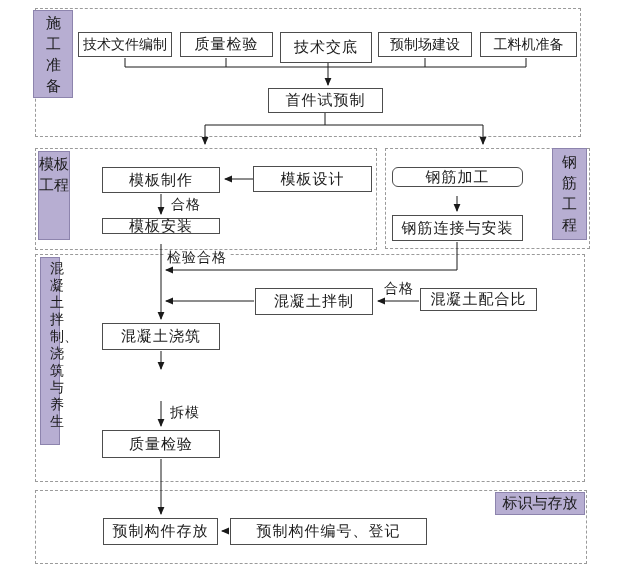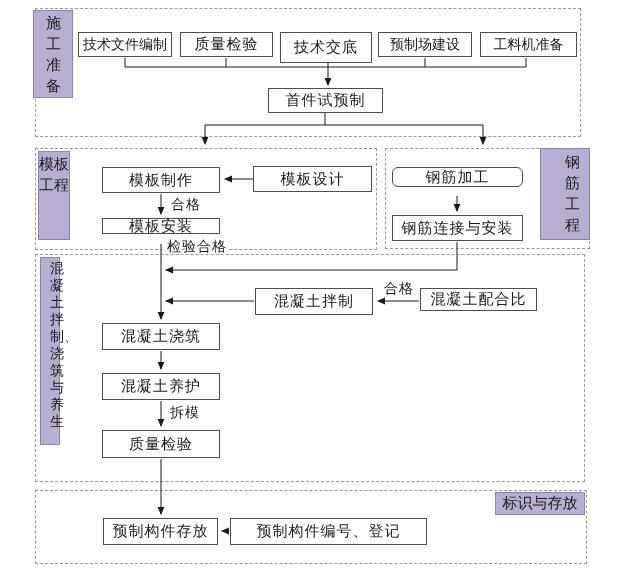--- a/index.html
+++ b/index.html
@@ -72,45 +72,44 @@
     <polyline points="419,301 378,301" marker-end="url(#arr)"></polyline>
     <polyline points="254,301 166,301" marker-end="url(#arr)"></polyline>
     <polyline points="161,351 161,369" marker-end="url(#arr)"></polyline>
     <polyline points="161,401 161,426" marker-end="url(#arr)"></polyline>
     <polyline points="161,459 161,514" marker-end="url(#arr)"></polyline>
     <polyline points="229,531 222,531" marker-end="url(#arr)"></polyline>
   </svg>
 
   <div class="vlabel" style="left:33px;top:10px;width:40px;height:88px;padding:2px 12px;">施工准备</div>
   <div class="vlabel" style="left:38px;top:151px;width:32px;height:89px;padding:2px 0;">模板工程</div>
-  <div class="vlabel" style="left:540px;top:148px;width:35px;height:92px;padding:3px 24px;">钢筋工程</div>
+  <div class="vlabel" style="left:552px;top:148px;width:35px;height:92px;padding:3px 9px;">钢筋工程</div>
   <div class="vlabel" style="left:40px;top:257px;width:20px;height:188px;padding:2px 9px;font-size:14px;line-height:17px;">混凝土拌制、浇筑与养生</div>
   <div class="hlabel" style="left:495px;top:492px;width:90px;height:23px;line-height:21px;">标识与存放</div>
 
   <div class="node" style="left:78px;top:32px;width:94px;height:25px;font-size:14px;letter-spacing:0;">技术文件编制</div>
   <div class="node" style="left:180px;top:32px;width:93px;height:25px;">质量检验</div>
   <div class="node" style="left:280px;top:32px;width:92px;height:31px;">技术交底</div>
   <div class="node" style="left:378px;top:32px;width:94px;height:25px;font-size:14px;letter-spacing:0;text-align:right;">预制场建设</div>
   <div class="node" style="left:480px;top:32px;width:97px;height:25px;font-size:14px;letter-spacing:0;">工料机准备</div>
   <div class="node" style="left:268px;top:88px;width:115px;height:25px;">首件试预制</div>
 
   <div class="node" style="left:102px;top:167px;width:118px;height:26px;">模板制作</div>
   <div class="node" style="left:253px;top:166px;width:119px;height:26px;">模板设计</div>
   <div class="node" style="left:102px;top:218px;width:118px;height:16px;">模板安装</div>
 
   <div class="node" style="left:392px;top:167px;width:131px;height:20px;border-radius:6px;">钢筋加工</div>
   <div class="node" style="left:392px;top:215px;width:131px;height:26px;">钢筋连接与安装</div>
 
   <div class="node" style="left:255px;top:288px;width:118px;height:27px;">混凝土拌制</div>
   <div class="node" style="left:420px;top:288px;width:117px;height:23px;">混凝土配合比</div>
   <div class="node" style="left:102px;top:323px;width:118px;height:27px;">混凝土浇筑</div>
-  <div class="node" style="left:102px;top:373px;width:118px;height:27px;">混凝土养护</div>
   <div class="node" style="left:103px;top:518px;width:115px;height:27px;">预制构件存放</div>
 
   <div class="node" style="left:102px;top:430px;width:118px;height:28px;">质量检验</div>
   <div class="node" style="left:230px;top:518px;width:197px;height:27px;">预制构件编号、登记</div>
 
   <div class="edge-label" style="left:171px;top:197px;">合格</div>
-  <div class="edge-label masked" style="left:165px;top:239px;">检验合格</div>
+  <div class="edge-label masked" style="left:165px;top:250px;">检验合格</div>
   <div class="edge-label" style="left:384px;top:281px;">合格</div>
   <div class="edge-label" style="left:170px;top:405px;">拆模</div>
 
 </div>
 
 </body></html>

